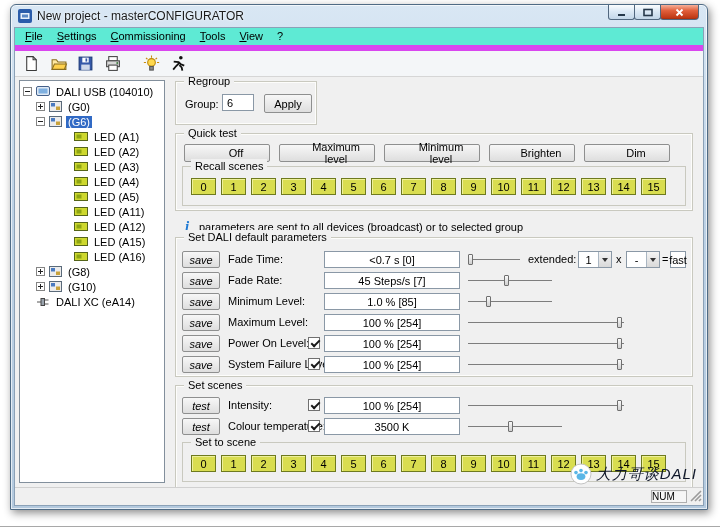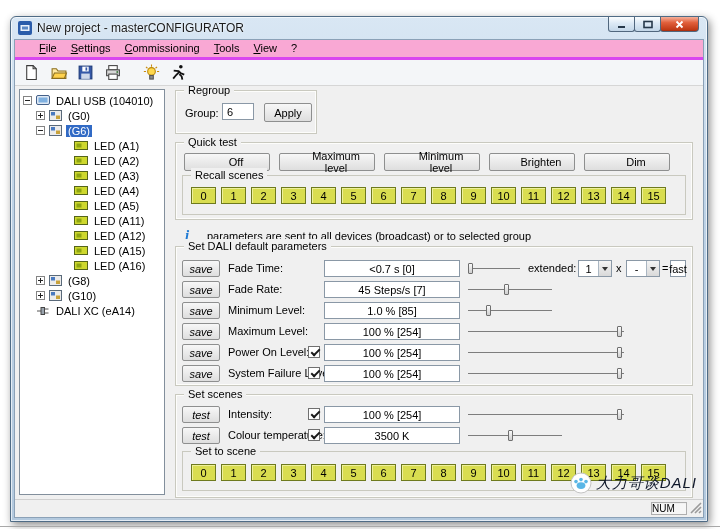--- a/index.html
+++ b/index.html
@@ -6,21 +6,21 @@
   html,body { margin:0; padding:0; }
   body {
     width:720px; height:529px; position:relative; overflow:hidden;
     background:#ffffff; font-family:"Liberation Sans", sans-serif;
     font-size:11px; color:#000;
   }
   .bottom-rule { position:absolute; left:0; right:0; bottom:2px; height:1px; background:#a8a8a8; }
 
   
   .window {
-    position:absolute; left:10px; top:16px; width:698px; height:506px;
+    position:absolute; left:10px; top:4px; width:698px; height:506px;
     background:linear-gradient(180deg,#d9e7f4 0%,#bdd2e6 40%,#b3c9de 100%);
     border:1px solid #4f6b85; border-radius:6px 6px 0 0;
     box-shadow:2px 3px 8px rgba(0,0,0,.45), inset 0 0 0 1px rgba(255,255,255,.65);
   }
   .titlebar { height:22px; display:flex; align-items:center; padding-left:7px; position:relative; }
   .title-text { margin-left:5px; font-size:12px; color:#1a1a1a; text-shadow:0 0 3px #fff; }
   .caption-buttons { position:absolute; right:8px; top:0; display:flex; }
   .cap-btn {
     width:27px; height:15px; display:flex; align-items:center; justify-content:center;
     border:1px solid #51677e; border-top:none;
@@ -30,22 +30,22 @@
   .cap-close {
     width:39px; border-radius:0 0 4px 3px;
     background:linear-gradient(#f6b09a,#e1603c 40%,#c03a16 90%,#a52d0e);
   }
   .window-body {
     position:absolute; left:3px; right:3px; top:22px; bottom:3px;
     background:#f0f0f0; border:1px solid #8ba1b7;
     display:flex; flex-direction:column;
   }
   .menubar {
-    flex:0 0 19px; background:#f9a8d4; border-bottom:3px solid #d946ef;
-    display:flex; align-items:center; padding-left:17px;
+    flex:0 0 19px; background:#5eead4; border-bottom:6px solid #d946ef;
+    display:flex; align-items:center; padding-left:3px;
   }
   .menu-item { display:inline-block; padding:2px 7px 3px 7px; cursor:default; }
   .menu-item::first-letter { text-decoration:underline; }
   .toolbar {
     flex:0 0 26px; background:#f4f6f8; border-bottom:1px solid #d6d6d6;
     display:flex; align-items:center; padding:0 4px; gap:2px;
   }
   .tool-btn { width:25px; height:23px; display:flex; align-items:center; justify-content:center; border:1px solid transparent; border-radius:2px; }
   .tool-gap { width:10px; }
   .statusbar { flex:0 0 18px; background:#f0f0f0; border-top:1px solid #d0d0d0; position:relative; }
@@ -102,21 +102,21 @@
 
   
   .quicktest-box { left:4px; top:56px; width:518px; height:78px; }
   .qt-row { position:absolute; left:8px; top:10px; display:flex; gap:9px; }
   .qt-btn { height:18px;padding-left:24px; }
   .recall-box { position:absolute; left:6px; right:6px; top:32px; height:40px; border:1px solid #c9c9bf; }
 
   
   .info-row { position:absolute; left:14px; top:141px; display:flex; align-items:center; }
   .info-i { font-family:"Liberation Serif", serif; font-style:italic; font-weight:bold; color:#1f7ad4; font-size:15px; width:14px; }
-  .info-text { margin-left:8px; }
+  .info-text { margin-left:0; }
 
   
   .defaults-box { left:4px; top:160px; width:518px; height:140px; }
   .scenes-box   { left:4px; top:308px; width:518px; height:104px; }
   .rows { position:absolute; left:0; right:0; top:12px; }
   .scenes-box .rows { top:10px; }
   .param-row { position:relative; height:21px; }
   .pr-btn   { position:absolute; left:6px; top:1px; width:38px; height:17px;font-style:italic; }
   .pr-label { position:absolute; left:52px; top:3px; white-space:nowrap; }
   .pr-check { position:absolute; left:132px; top:3px; }

